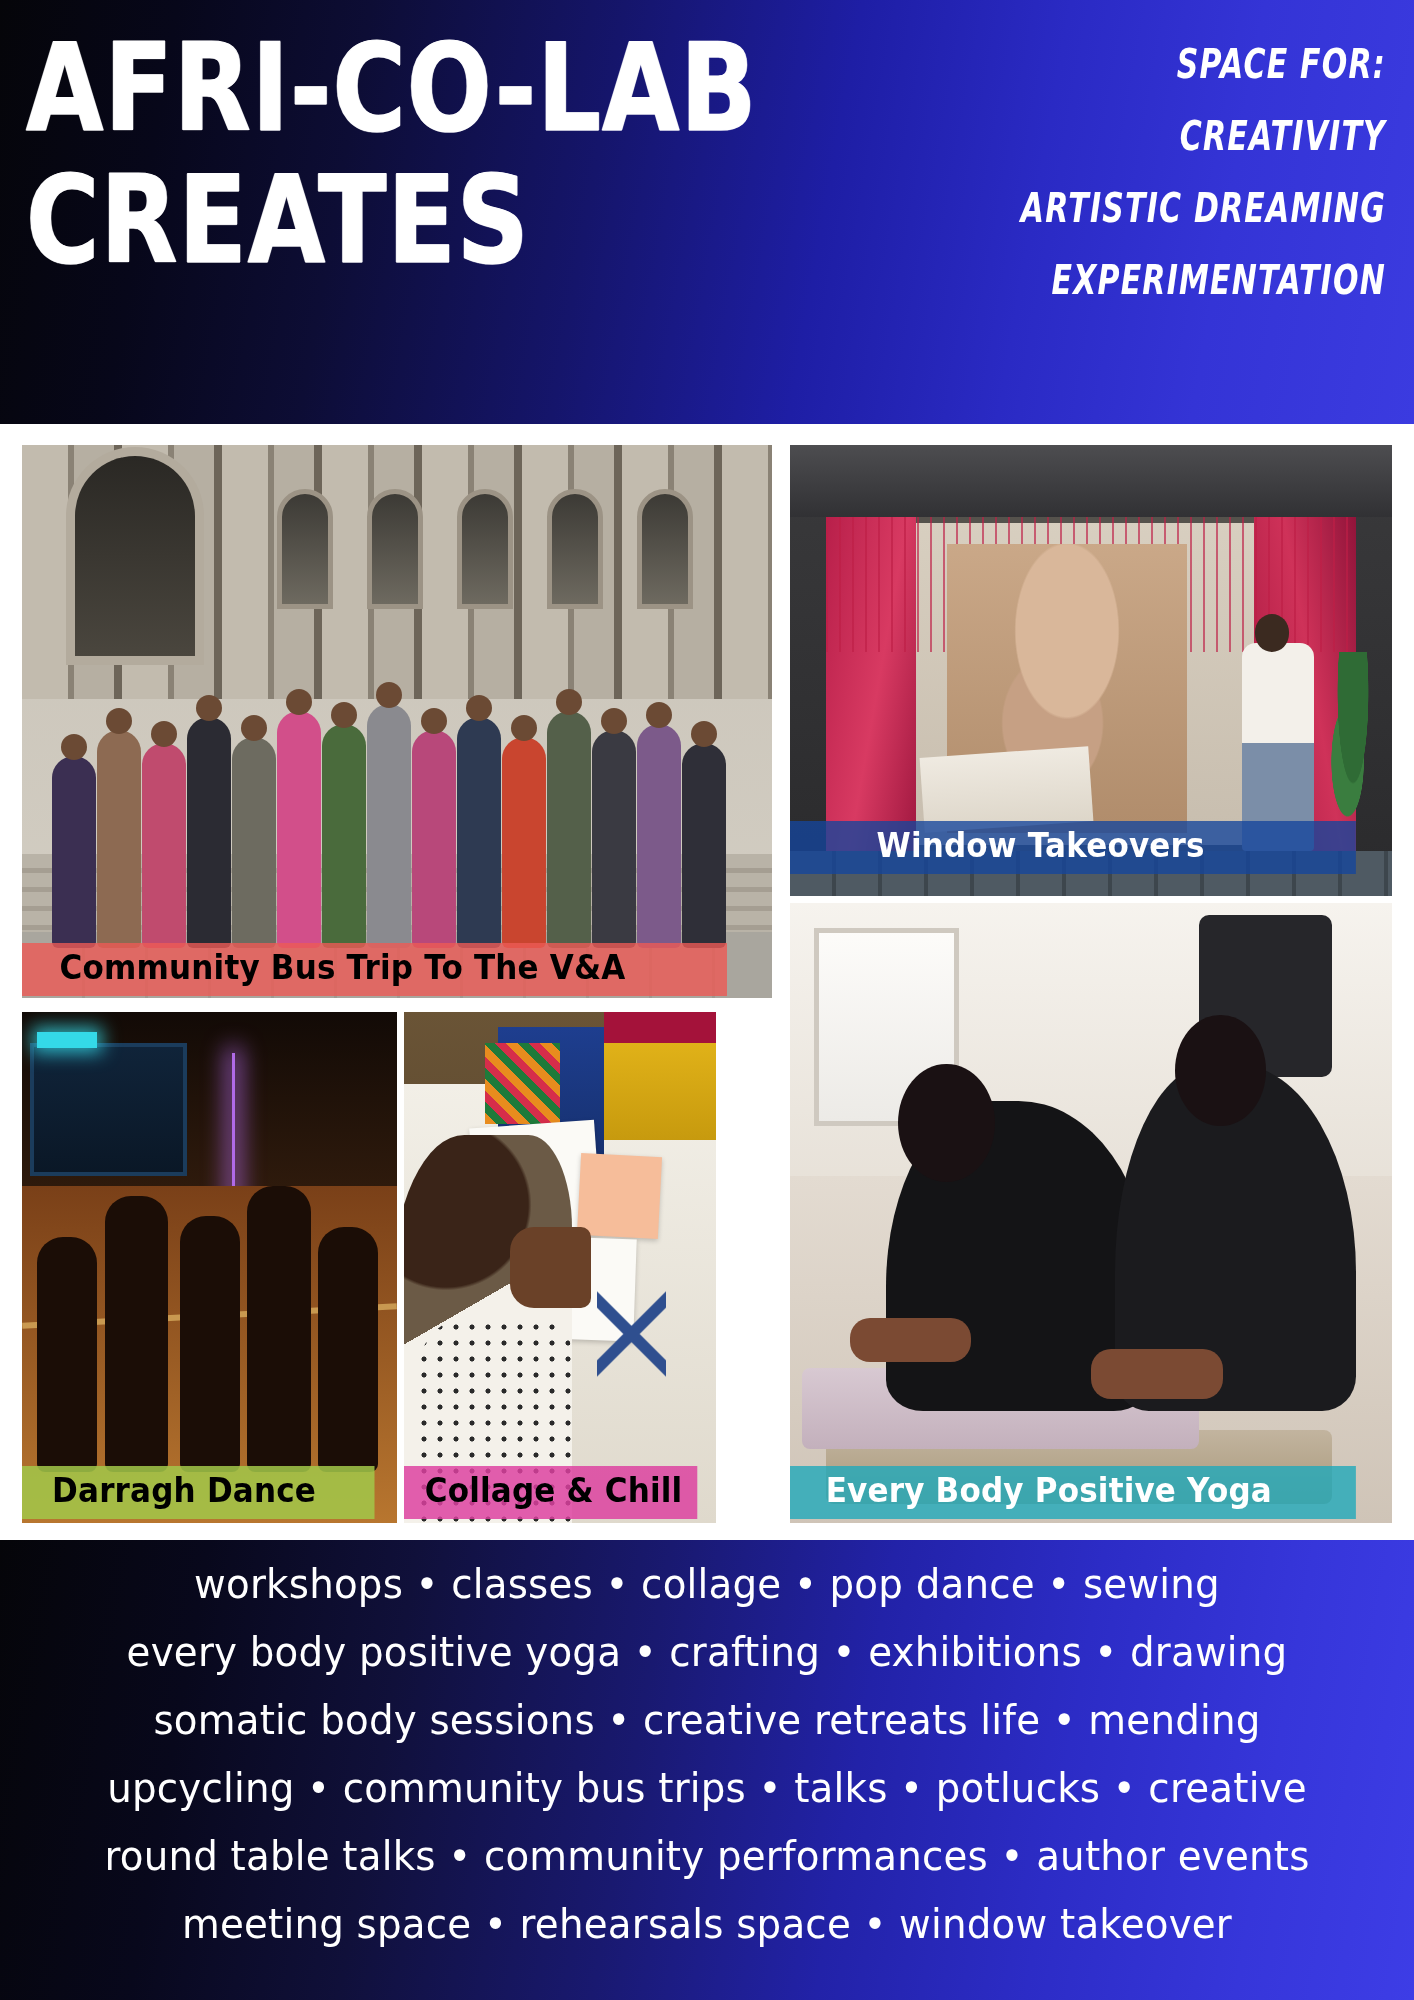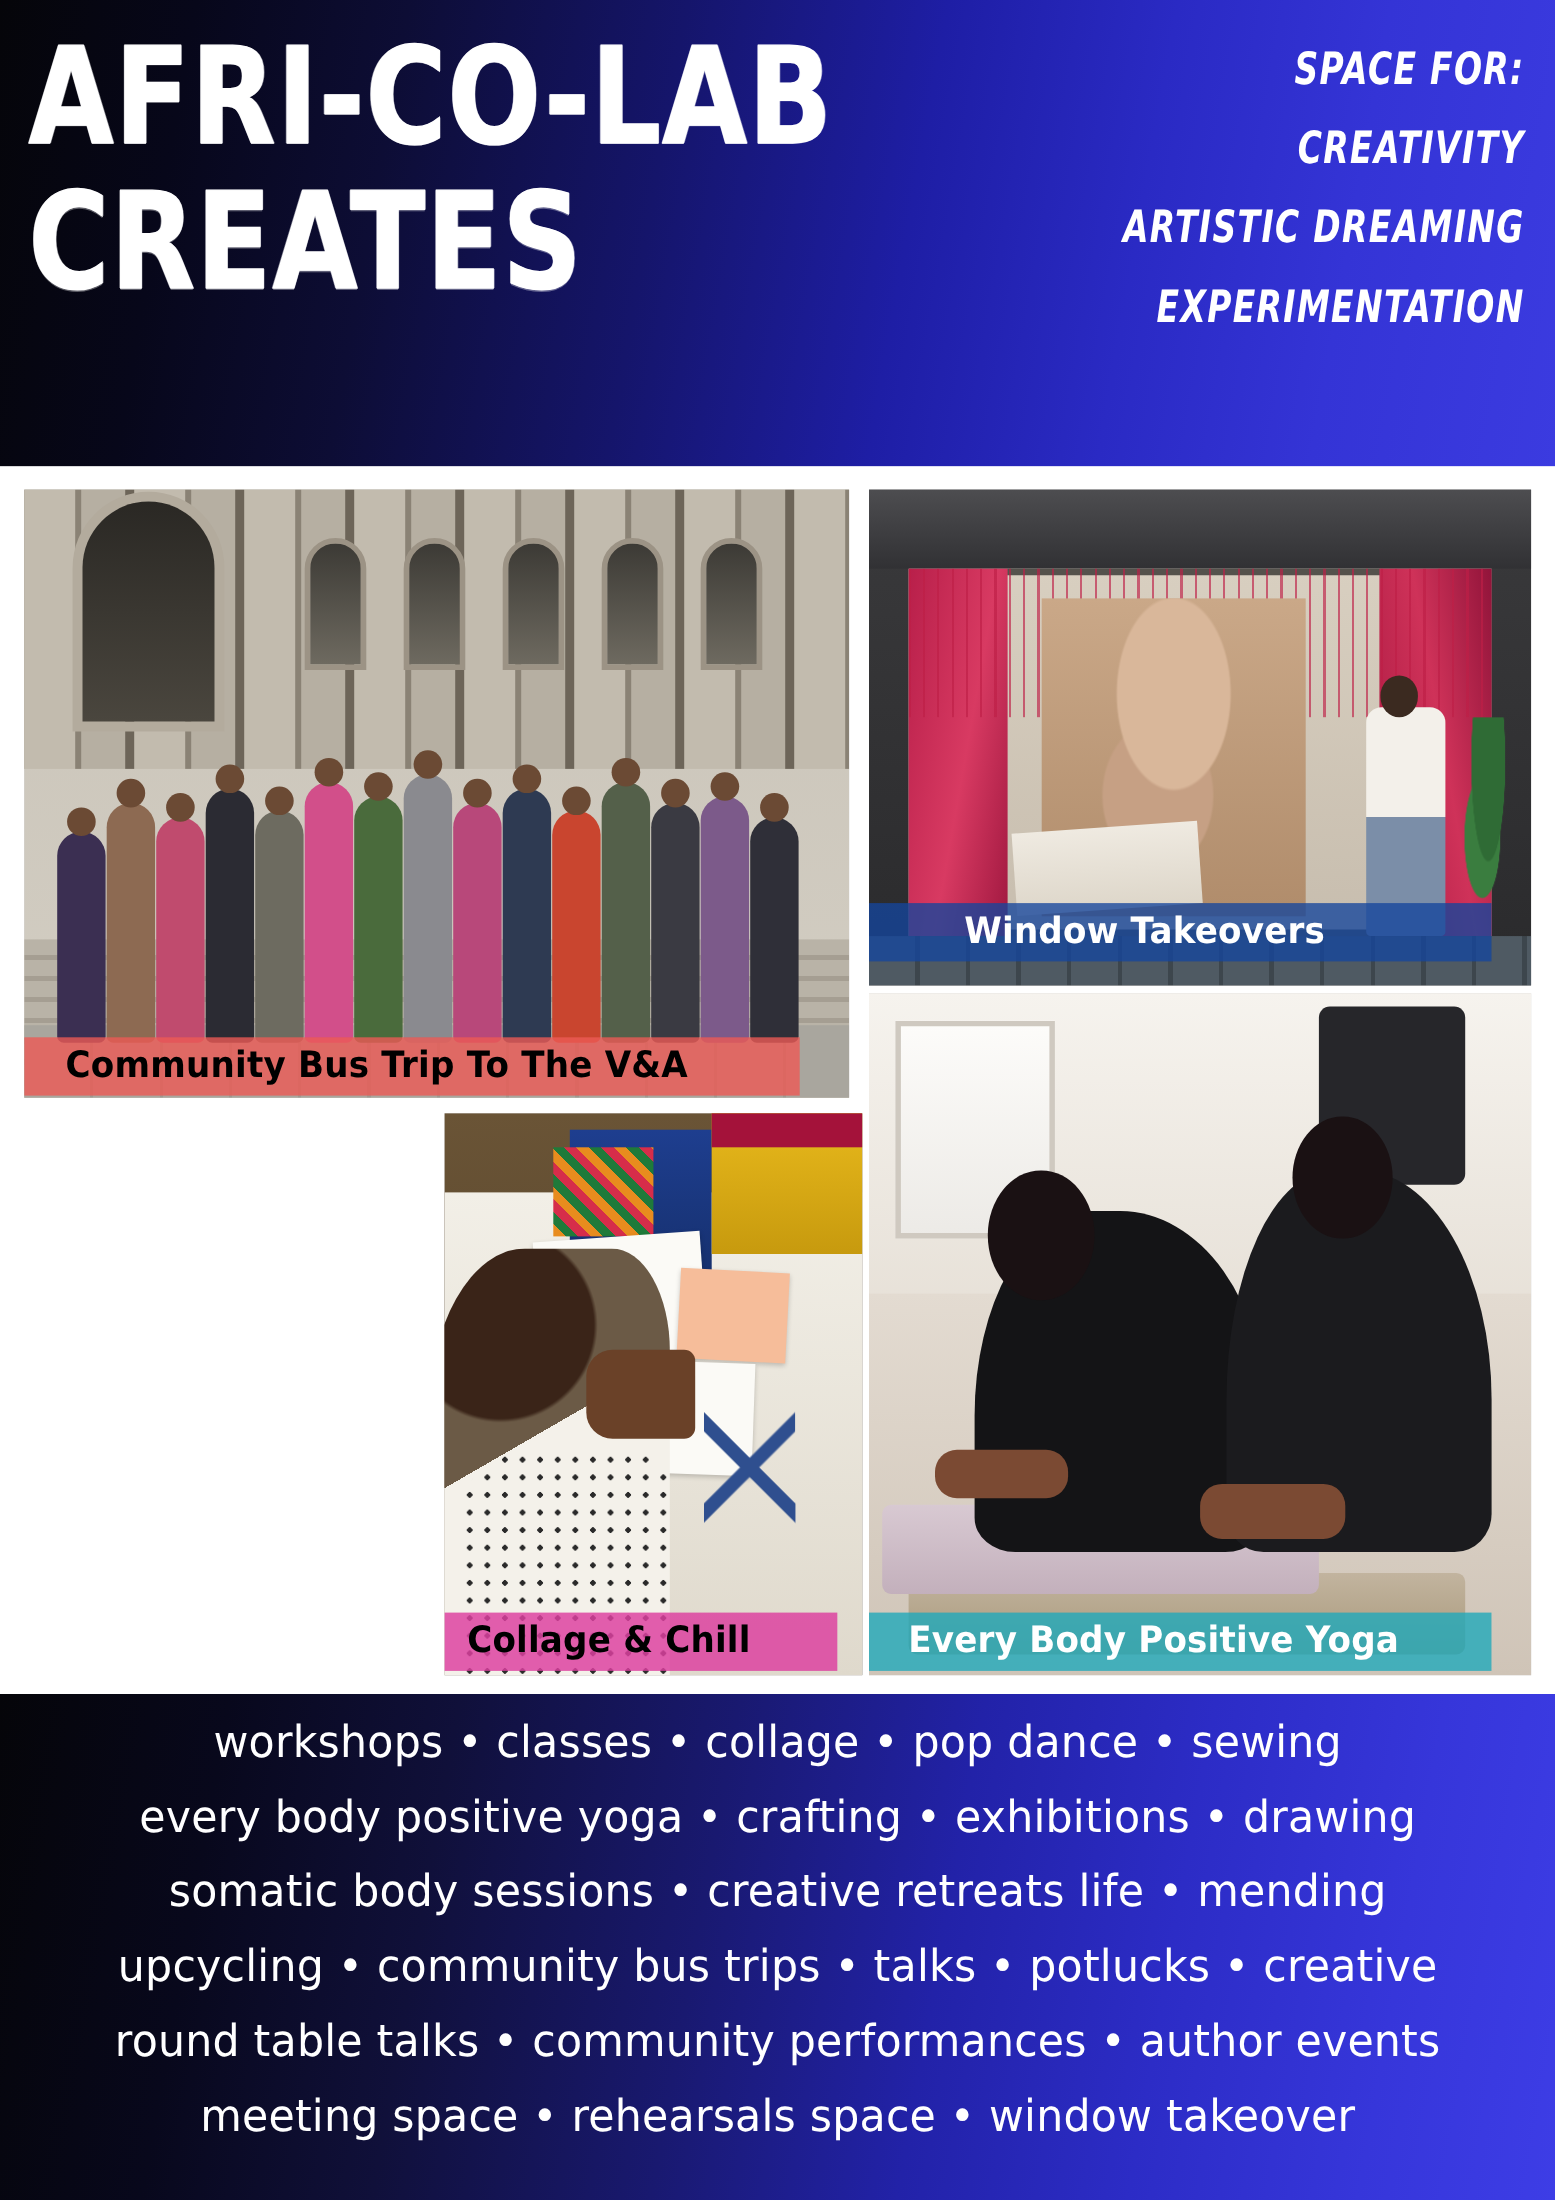--- a/index.html
+++ b/index.html
@@ -100,21 +100,21 @@
     white-space:nowrap;
     transform:scaleX(0.94);
     transform-origin:left center;
   }
 
   
   #tile-va          { left:22px;  top:21px;  width:750px; height:553px; }
   #tile-window      { left:790px; top:21px;  width:602px; height:451px; }
   #tile-yoga        { left:790px; top:479px; width:602px; height:620px; }
   #tile-darragh     { left:22px;  top:588px; width:375px; height:511px; }
-  #tile-collage     { left:404px; top:588px; width:380px; height:511px; }
+  #tile-collage     { left:404px; top:588px; width:312px; height:511px; }
 
   #tile-va      .caption { background:rgba(236,90,85,0.80); color:#000000; bottom:2px; padding-left:40px; }
   #tile-window  .caption { background:rgba(21,69,156,0.78); color:#ffffff; bottom:22px; padding-left:92px; }
   #tile-yoga    .caption { background:rgba(33,169,186,0.80); color:#ffffff; bottom:4px; padding-left:38px; }
   #tile-darragh .caption { background:rgba(162,199,73,0.86); color:#000000; bottom:4px; padding-left:32px; }
   #tile-collage .caption { background:rgba(221,64,160,0.84); color:#000000; bottom:4px; padding-left:22px; }
 
   
   
   .ph-va {
@@ -457,20 +457,36 @@
       <div class="curtain-r"></div>
       <div class="strings"></div>
       <div class="tapestry"></div>
       <div class="person"></div>
       <div class="plant"></div>
       <div class="tiles"></div>
     </div>
     <div class="caption">Window Takeovers</div>
   </div>
 
+  <div class="tile" id="tile-darragh">
+    <div class="photo ph-dance">
+      <div class="sky"></div>
+      <div class="storefront"></div>
+      <div class="neon"></div>
+      <div class="neon2"></div>
+      <div class="road"></div>
+      <div class="stripe"></div>
+      <div class="d" style="left:4%;  width:16%; height:46%;"></div>
+      <div class="d" style="left:22%; width:17%; height:54%;"></div>
+      <div class="d" style="left:42%; width:16%; height:50%;"></div>
+      <div class="d" style="left:60%; width:17%; height:56%;"></div>
+      <div class="d" style="left:79%; width:16%; height:48%;"></div>
+    </div>
+    <div class="caption">Darragh Dance</div>
+  </div>
 
   <div class="tile" id="tile-collage">
     <div class="photo ph-collage">
       <div class="tabletop"></div>
       <div class="box-blue"></div>
       <div class="box-yel"></div>
       <div class="box-red"></div>
       <div class="fabric"></div>
       <div class="paper p1"></div>
       <div class="paper p2"></div>

